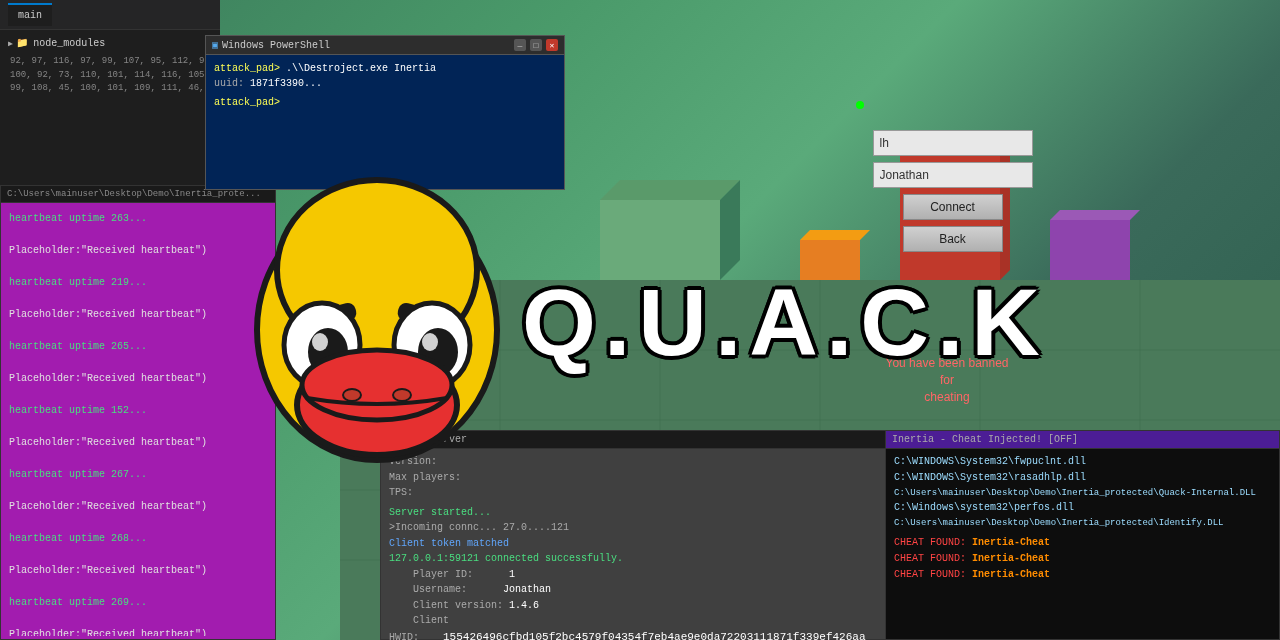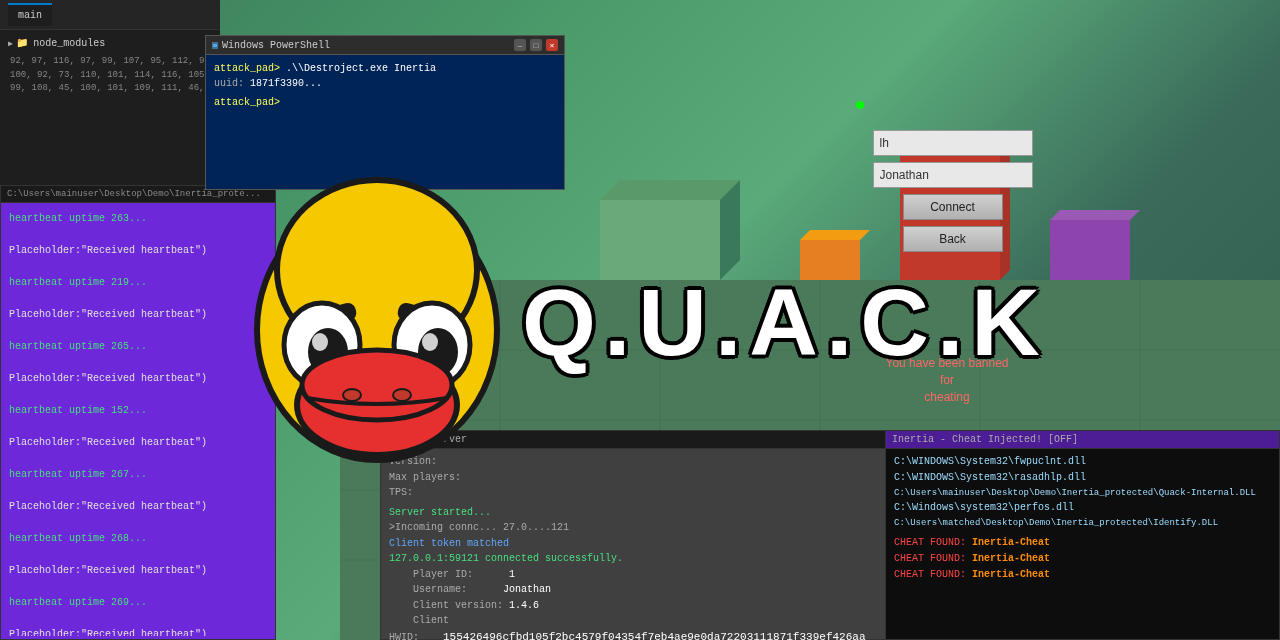--- a/index.html
+++ b/index.html
@@ -31,21 +31,21 @@
       background: #1e1e1e;
       z-index: 10;
     }
 
     .panel-terminal-left {
       position: absolute;
       top: 185px;
       left: 0;
       width: 276px;
       height: 455px;
-      background: #6d28d9;
+      background: #a21caf;
       z-index: 11;
       border: 1px solid #333;
     }
 
     .panel-powershell {
       position: absolute;
       top: 35px;
       left: 205px;
       width: 360px;
       height: 155px;
@@ -485,21 +485,21 @@
 
 <div class="panel-cheat-detect">
   <div class="cd-titlebar">
     <span>Inertia - Cheat Injected! [OFF]</span>
   </div>
   <div class="cd-content">
     <div class="cd-path">C:\WINDOWS\System32\fwpuclnt.dll</div>
     <div class="cd-path">C:\WINDOWS\System32\rasadhlp.dll</div>
     <div class="cd-path" style="font-size:9px;">C:\Users\mainuser\Desktop\Demo\Inertia_protected\Quack-Internal.DLL</div>
     <div class="cd-path">C:\Windows\system32\perfos.dll</div>
-    <div class="cd-path" style="font-size:9px;">C:\Users\matched\Desktop\Demo\Inertia_protected\Identify.DLL</div>
+    <div class="cd-path" style="font-size:9px;">C:\Users\mainuser\Desktop\Demo\Inertia_protected\Identify.DLL</div>
     <div style="margin-top:4px;"><span class="cd-found">CHEAT FOUND:&nbsp;</span><span class="cd-cheat">Inertia-Cheat</span></div>
     <div><span class="cd-found">CHEAT FOUND:&nbsp;</span><span class="cd-cheat">Inertia-Cheat</span></div>
     <div><span class="cd-found">CHEAT FOUND:&nbsp;</span><span class="cd-cheat">Inertia-Cheat</span></div>
   </div>
 </div>
 
 <div class="quack-logo-overlay">
 
   <div class="quack-mascot">
     <svg viewBox="0 0 290 320" xmlns="http://www.w3.org/2000/svg" width="290" height="320">

